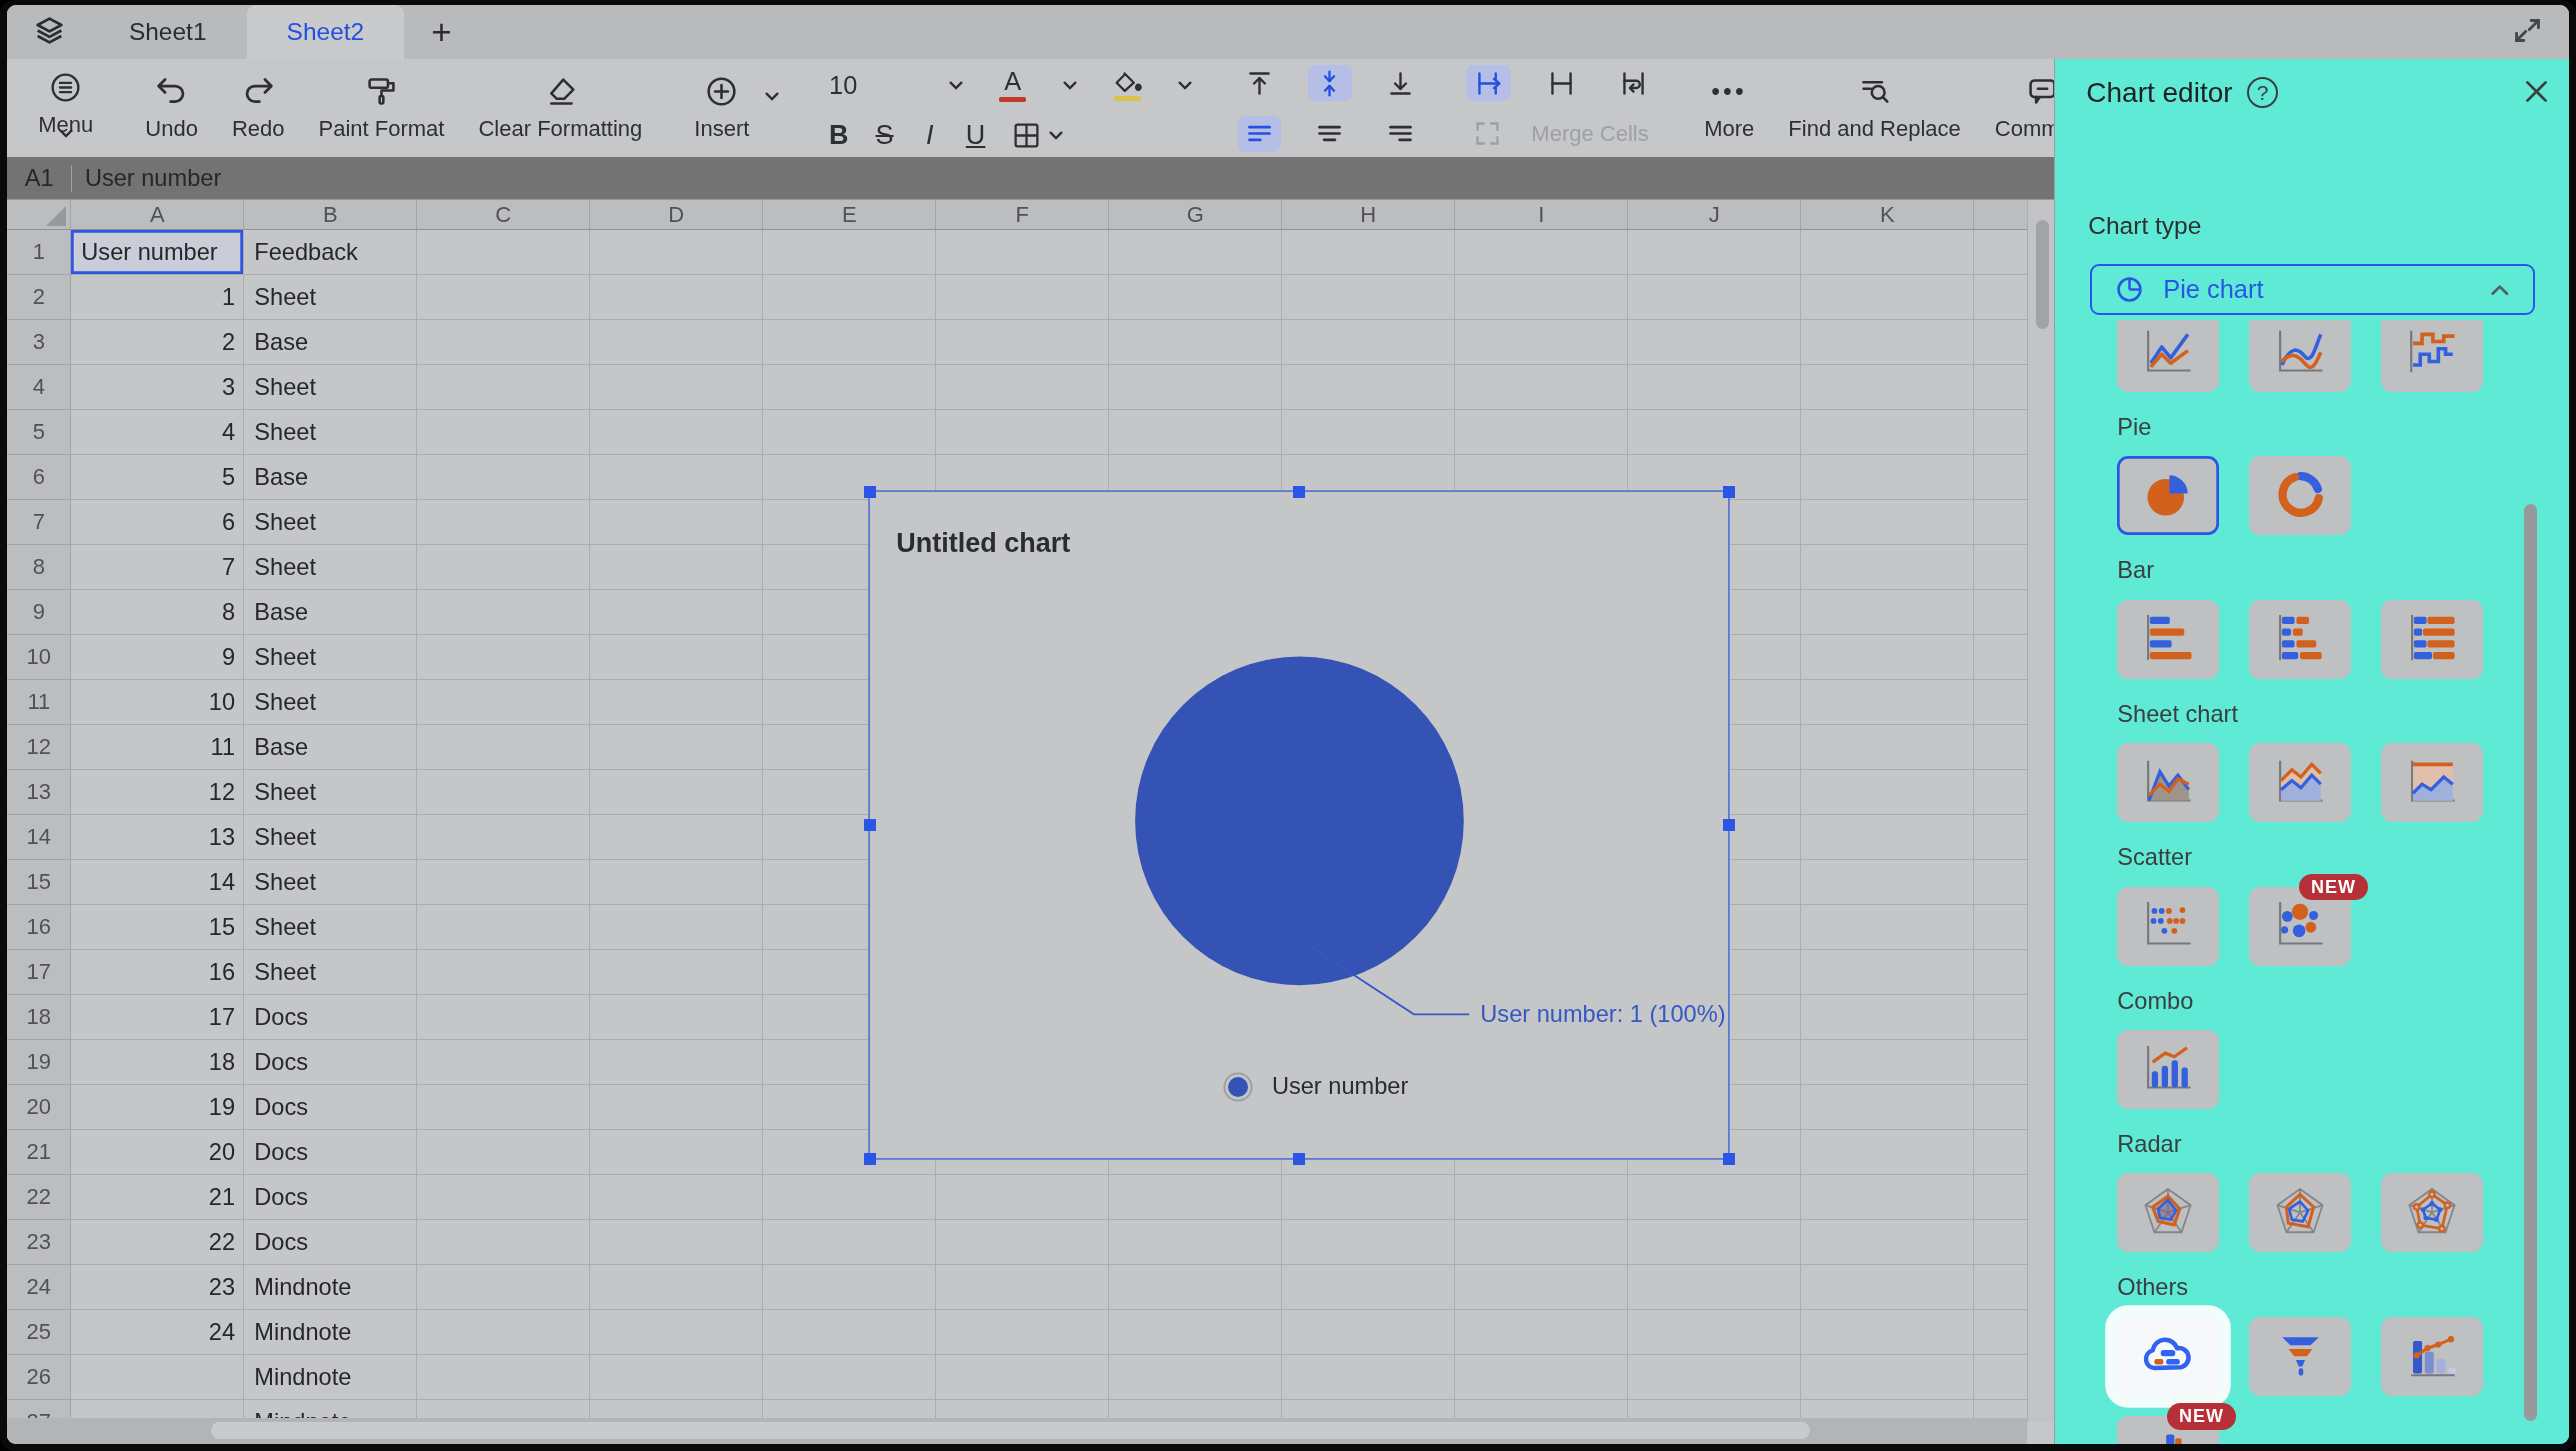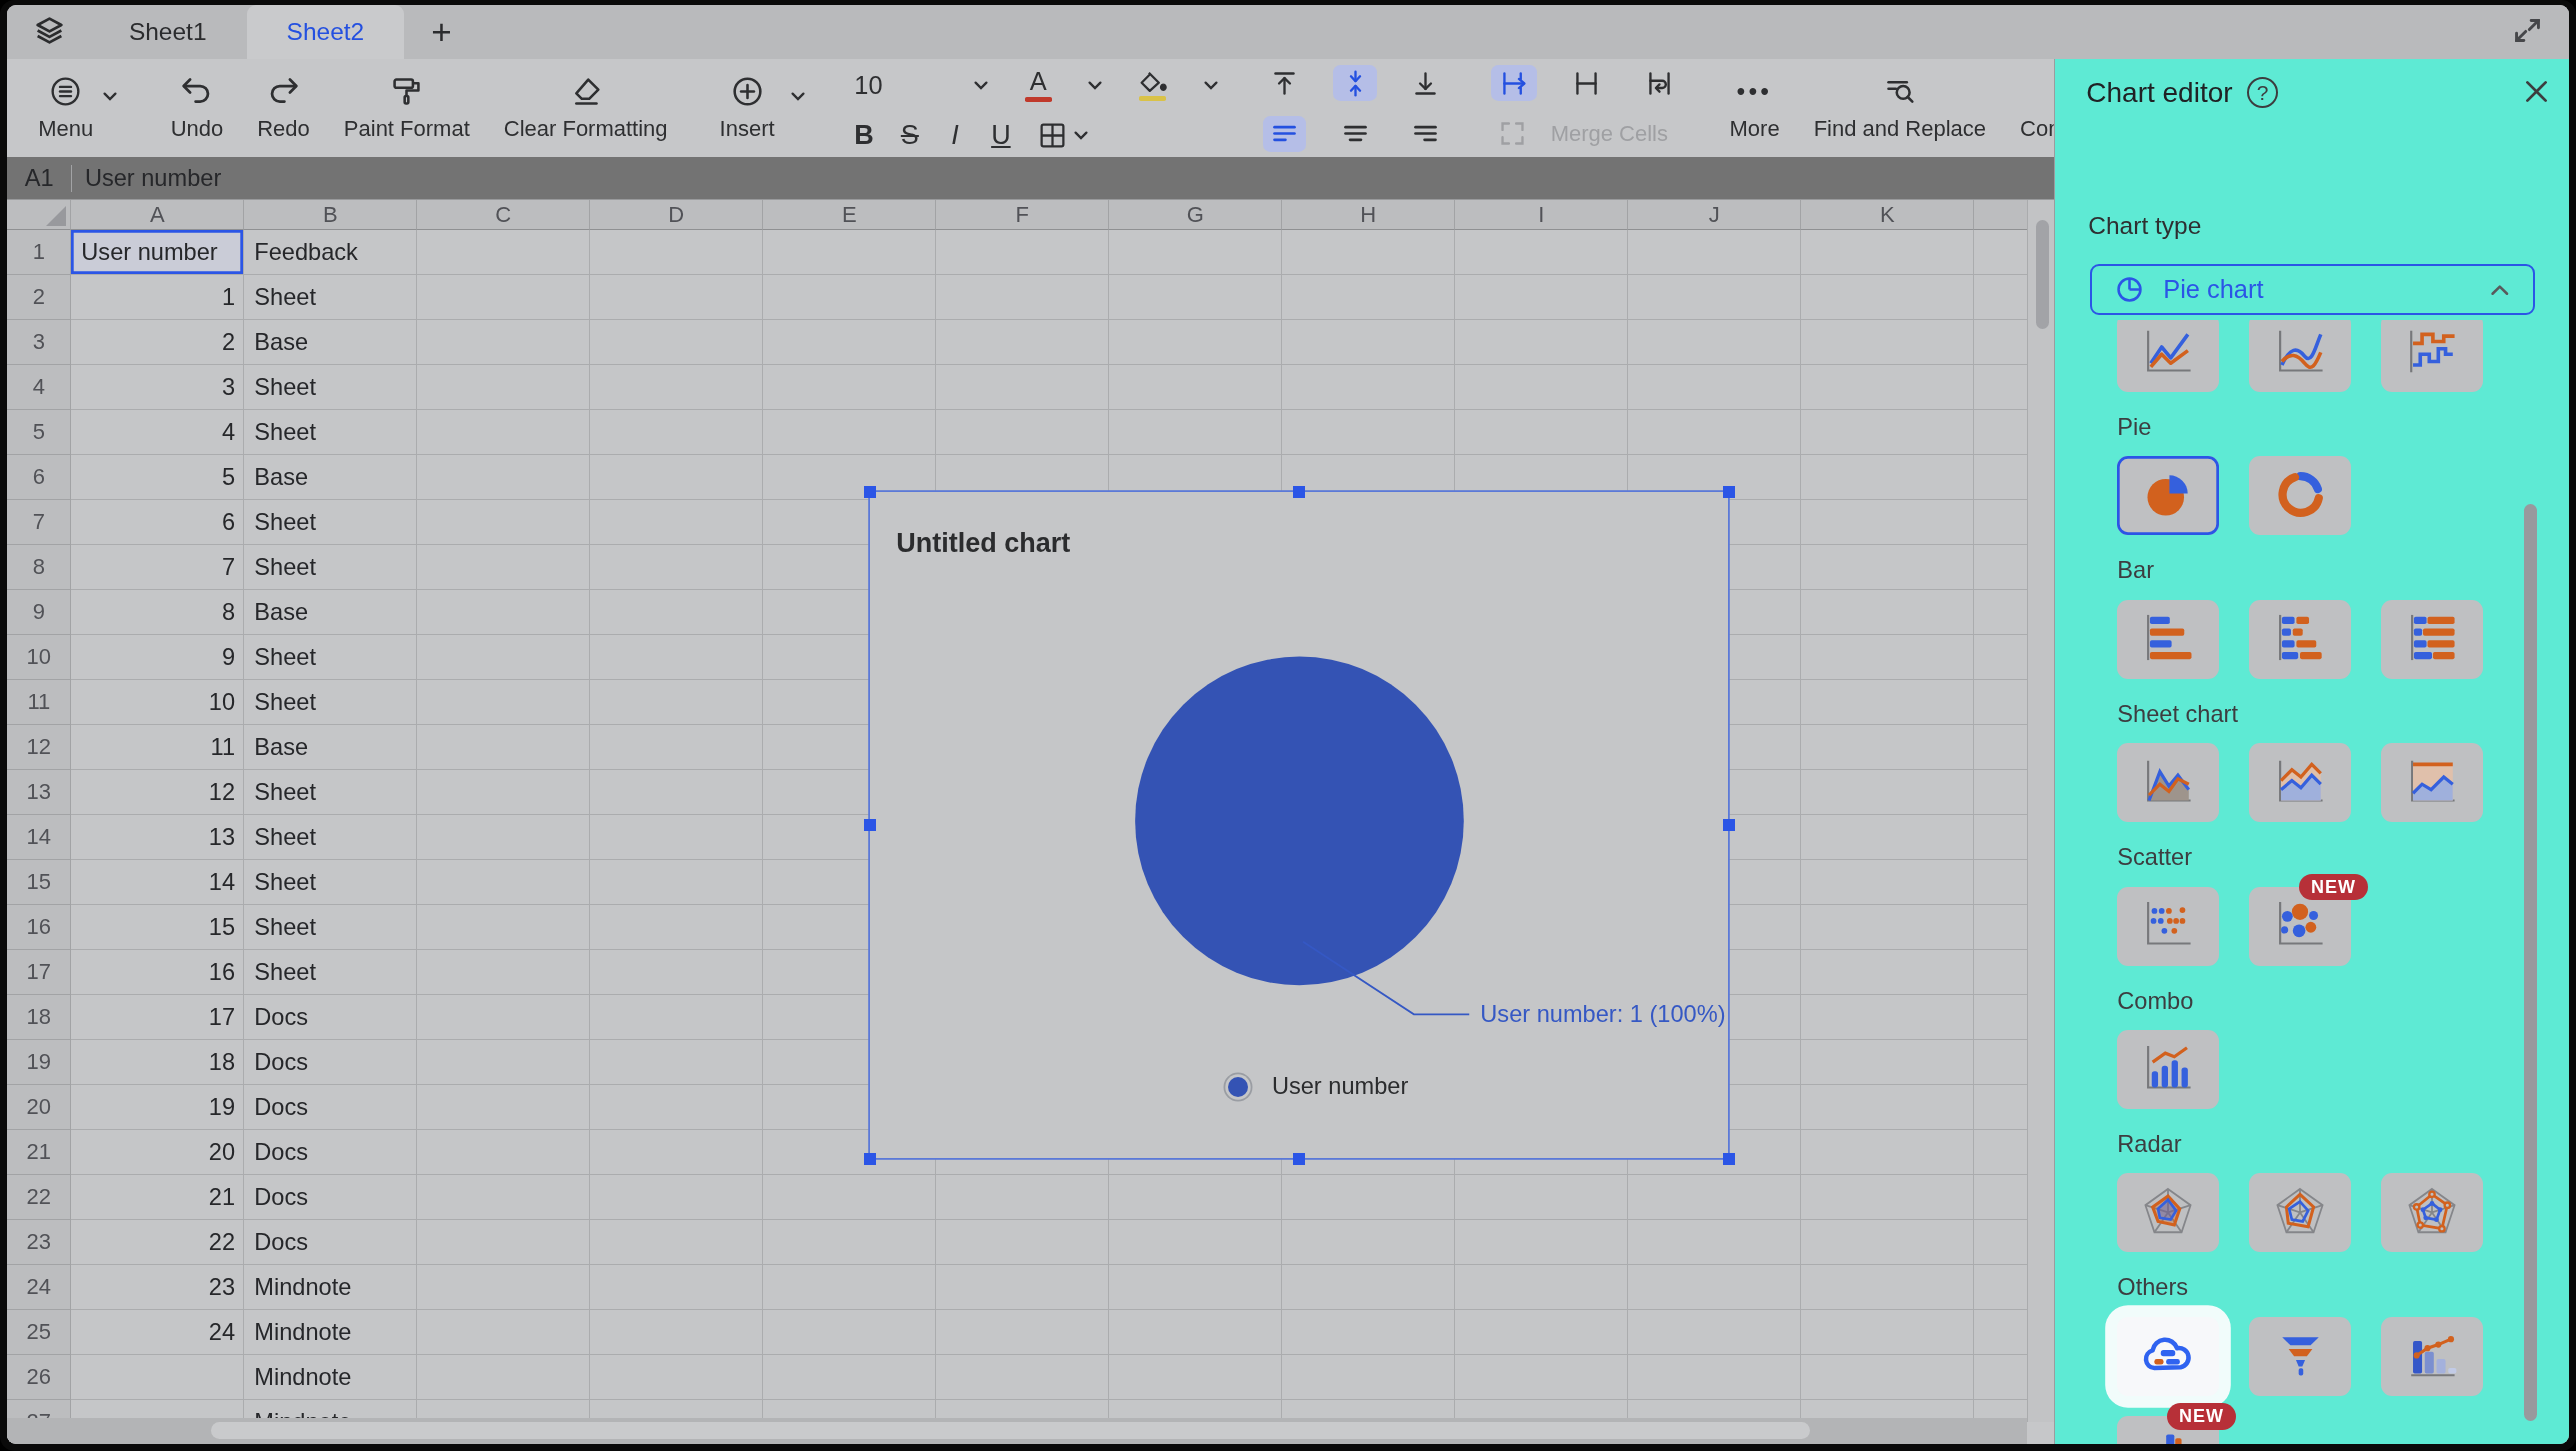--- a/index.html
+++ b/index.html
@@ -129,21 +129,21 @@
                 <path d="M29 6 L19 16"></path>
                 <path d="M13 28 H5 V20"></path>
                 <path d="M5 28 L15 18"></path>
               </g>
             </svg>
       </span>
     </div>
   </div>
 
   <div id="toolbar">
-    <div class="tb-item" style="flex-direction:row; gap:7.3px; padding-left:31px;text-align:center;">
+    <div class="tb-item" style="flex-direction:column; gap:7.3px; padding-left:31px;text-align:center;">
       <span style="display:flex; flex-direction:column; align-items:center; gap:8.2px;">
         <span class="ic">
           <svg width="33" height="33" viewBox="0 0 36 36">
                 <circle cx="18" cy="18" r="14" fill="none" stroke="#2e2f31" stroke-width="2.6"></circle>
                 <g stroke="#2e2f31" stroke-width="2.6" stroke-linecap="round">
                   <line x1="12" y1="13" x2="24" y2="13"></line>
                   <line x1="12" y1="18" x2="24" y2="18"></line>
                   <line x1="12" y1="23" x2="24" y2="23"></line>
                 </g>
               </svg>
@@ -364,21 +364,21 @@
           <svg width="31" height="29" viewBox="0 0 34 32">
                 <g fill="none" stroke="#2e2f31" stroke-width="2.6" stroke-linecap="round" stroke-linejoin="round">
                   <line x1="7" y1="5" x2="7" y2="27"></line>
                   <line x1="27" y1="5" x2="27" y2="27"></line>
                   <path d="M7 13 H20 a4 4 0 0 1 0 8 H14"></path>
                   <path d="M17 17 L13 21 L17 25"></path>
                 </g>
               </svg>
         </span>
       </div>
-      <div class="tb-row" style="gap:16px;">
+      <div class="tb-row" style="gap:22px;">
         <span class="btn-ico disabled">
           <svg width="29" height="29" viewBox="0 0 32 32">
                 <g fill="none" stroke="#9fa0a3" stroke-width="2.6" stroke-linecap="round">
                   <path d="M12 5 H5 V12"></path>
                   <path d="M20 5 H27 V12"></path>
                   <path d="M12 27 H5 V20"></path>
                   <path d="M20 27 H27 V20"></path>
                 </g>
               </svg>
         </span>

